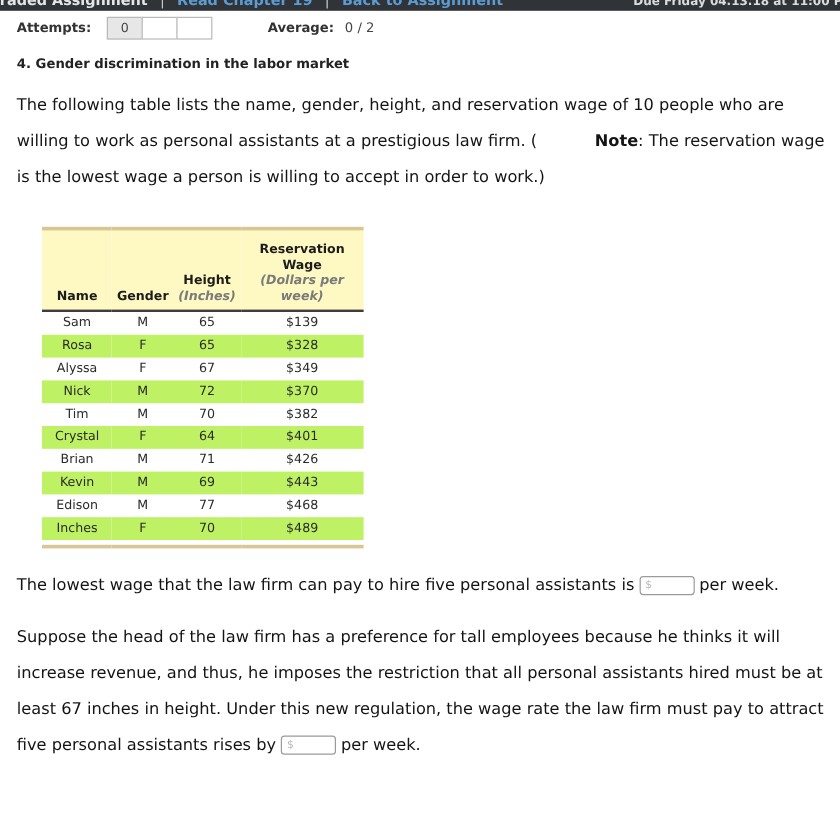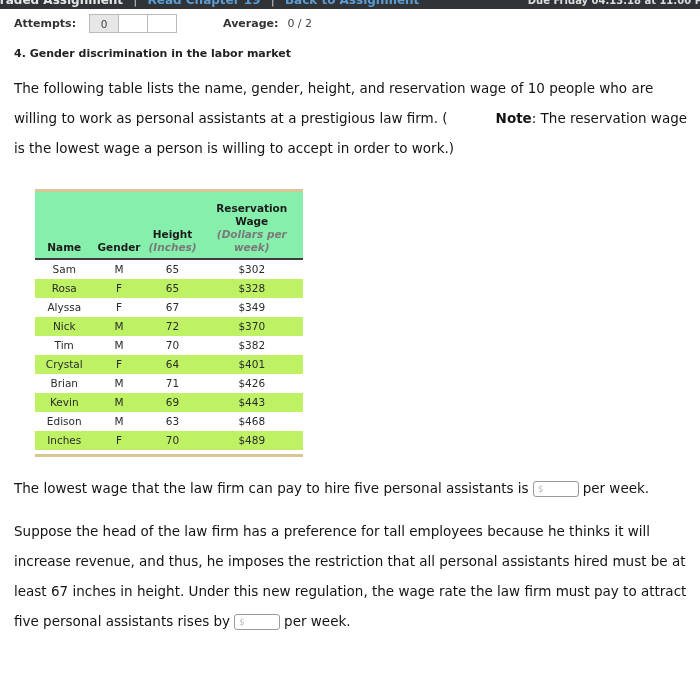--- a/index.html
+++ b/index.html
@@ -51,21 +51,21 @@
   
   .tbl-wrap { margin:26px 0 0 21px; }
   table.data-table {
     border-collapse:collapse; width:268px;
     border-top:3px solid #d8c696; border-bottom:3px solid #d8c696;
     font-size:10.5px; color:#2b2b2b;
   }
   .data-table thead tr { border-bottom:2px solid #3d3d3d; }
   .data-table th {
     font-weight:bold; text-align:center; vertical-align:bottom;
-    padding:10px 4px 4px 4px; line-height:13px; background:#86efac; color:#1c1c1c;
+    padding:10px 4px 4px 4px; line-height:13px; background:#fef9c3; color:#1c1c1c;
   }
   .h-sub { font-style:italic; font-weight:bold; color:#7a7a7a; }
   .data-table td {
     text-align:center; padding:3px 4px; line-height:13px; height:19px;
   }
   .col-name  { width:60px; }
   .col-gender{ width:48px; }
   .col-height{ width:55px; }
   .col-wage  { width:105px; }
   tr.stripe td { background:#bef264; }
@@ -130,21 +130,21 @@
             <div>Reservation Wage</div>
             <div class="h-sub">(Dollars per week)</div>
           </th>
         </tr>
       </thead>
       <tbody>
         <tr>
           <td>Sam</td>
           <td>M</td>
           <td>65</td>
-          <td>$302</td>
+          <td>$139</td>
         </tr>
         <tr class="stripe">
           <td>Rosa</td>
           <td>F</td>
           <td>65</td>
           <td>$328</td>
         </tr>
         <tr>
           <td>Alyssa</td>
           <td>F</td>
@@ -177,21 +177,21 @@
         </tr>
         <tr class="stripe">
           <td>Kevin</td>
           <td>M</td>
           <td>69</td>
           <td>$443</td>
         </tr>
         <tr>
           <td>Edison</td>
           <td>M</td>
-          <td>63</td>
+          <td>77</td>
           <td>$468</td>
         </tr>
         <tr class="stripe">
           <td>Inches</td>
           <td>F</td>
           <td>70</td>
           <td>$489</td>
         </tr>
         <tr class="spacer-row">
             <td colspan="4"></td>

